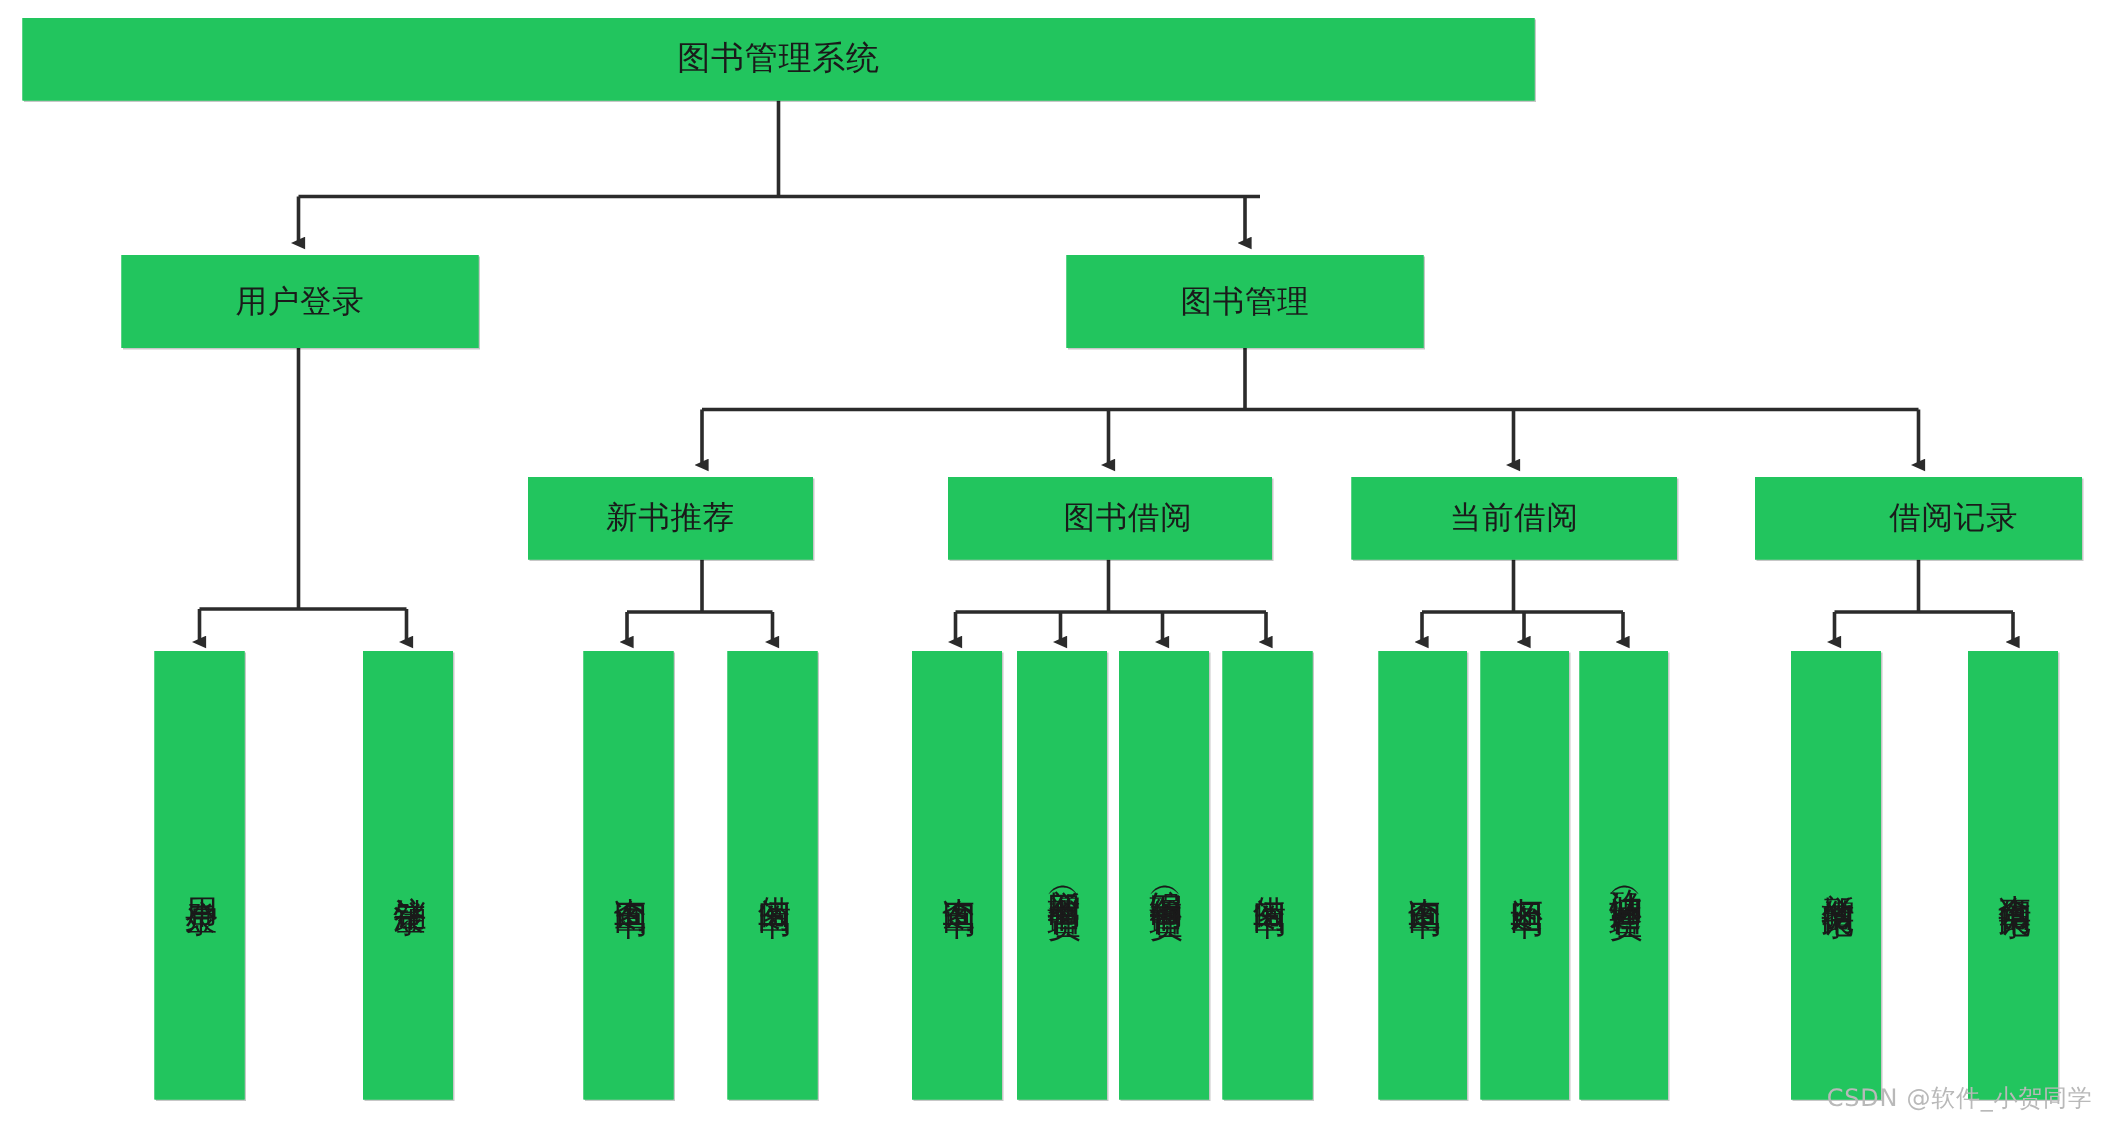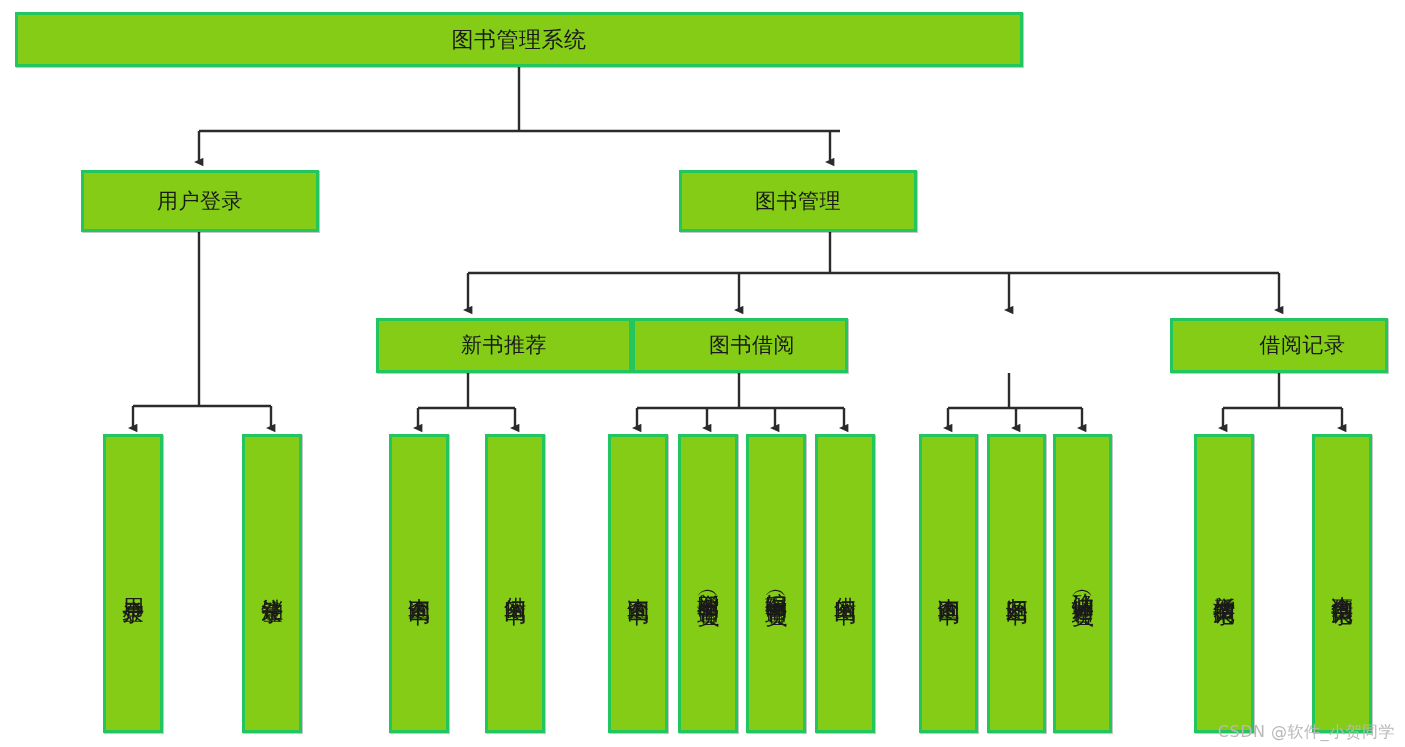--- a/index.html
+++ b/index.html
@@ -22,21 +22,21 @@
     left: 0;
     top: 0;
     width: 1405px;
     height: 747px;
     pointer-events: none;
   }
   .node {
     position: absolute;
     box-sizing: border-box;
     border: 3px solid #22c55e;
-    background: #84cc16;
+    background: #22c55e;
     display: flex;
     align-items: center;
     justify-content: center;
     color: #1a1a1a;
     box-shadow: 1px 1px 0 rgba(0,0,0,0.22);
   }
   .node .label {
     display: block;
     text-align: center;
     line-height: 1.18;
@@ -130,30 +130,33 @@
     </g>
   </svg>
 
   <div class="node h root" style="left:15px; top:12px; width:1008px; height:55px;">
     <span class="label">图书管理系统</span>
   </div>
 
   <div class="node h" style="left:81px; top:170px; width:238px; height:62px;">
     <span class="label">用户登录</span>
   </div>
-  <div class="node h" style="left:679px; top:170px; width:238px; height:62px;">
+  <div class="node h" style="left:711px; top:170px; width:238px; height:62px;">
     <span class="label">图书管理</span>
   </div>
 
-  <div class="node h" style="left:376px; top:318px; width:256px; height:55px;">
+  <div class="node h" style="left:352px; top:318px; width:190px; height:55px;">
     <span class="label">新书推荐</span>
   </div>
   <div class="node h" style="left:632px; top:318px; width:216px; height:55px;padding-left:24px;">
     <span class="label">图书借阅</span>
   </div>
+  <div class="node h" style="left:901px; top:318px; width:217px; height:55px;">
+    <span class="label">当前借阅</span>
+  </div>
   <div class="node h" style="left:1170px; top:318px; width:218px; height:55px;padding-left:47px;">
     <span class="label">借阅记录</span>
   </div>
 
   <div class="node v" style="left:103px; top:434px; width:60px; height:299px;">
     <span class="label">用户登录</span>
   </div>
   <div class="node v" style="left:242px; top:434px; width:60px; height:299px;">
     <span class="label">注销登录</span>
   </div>

